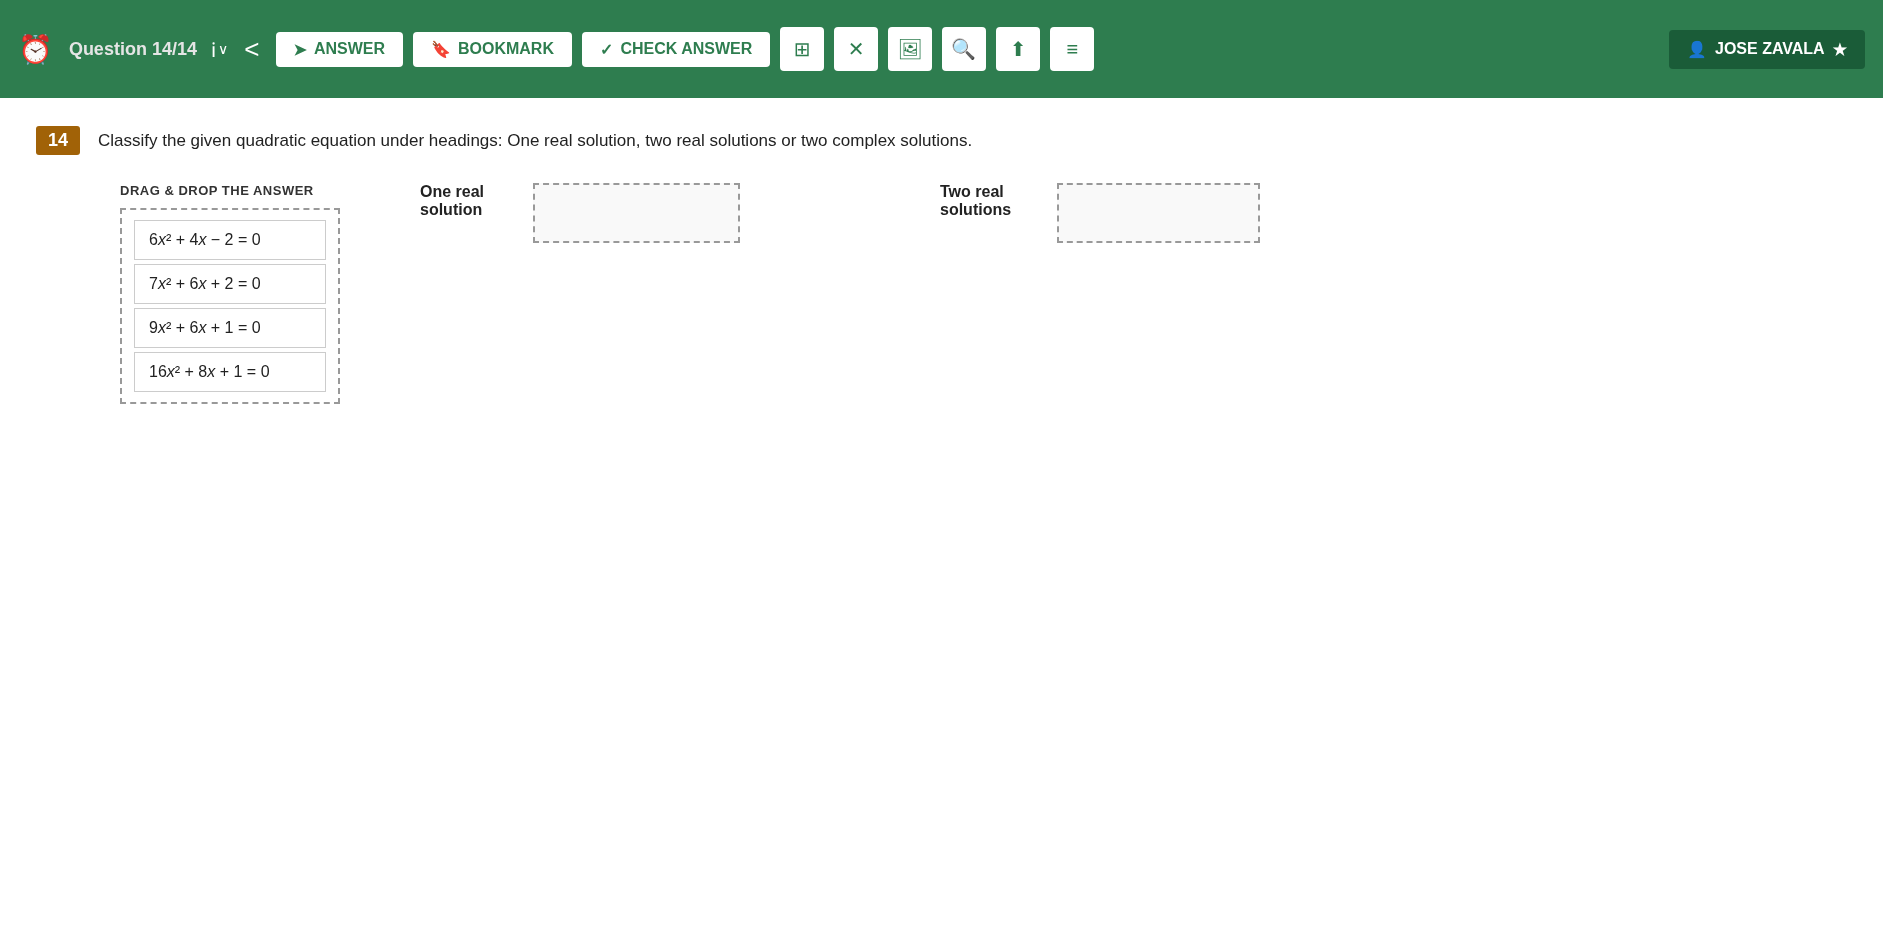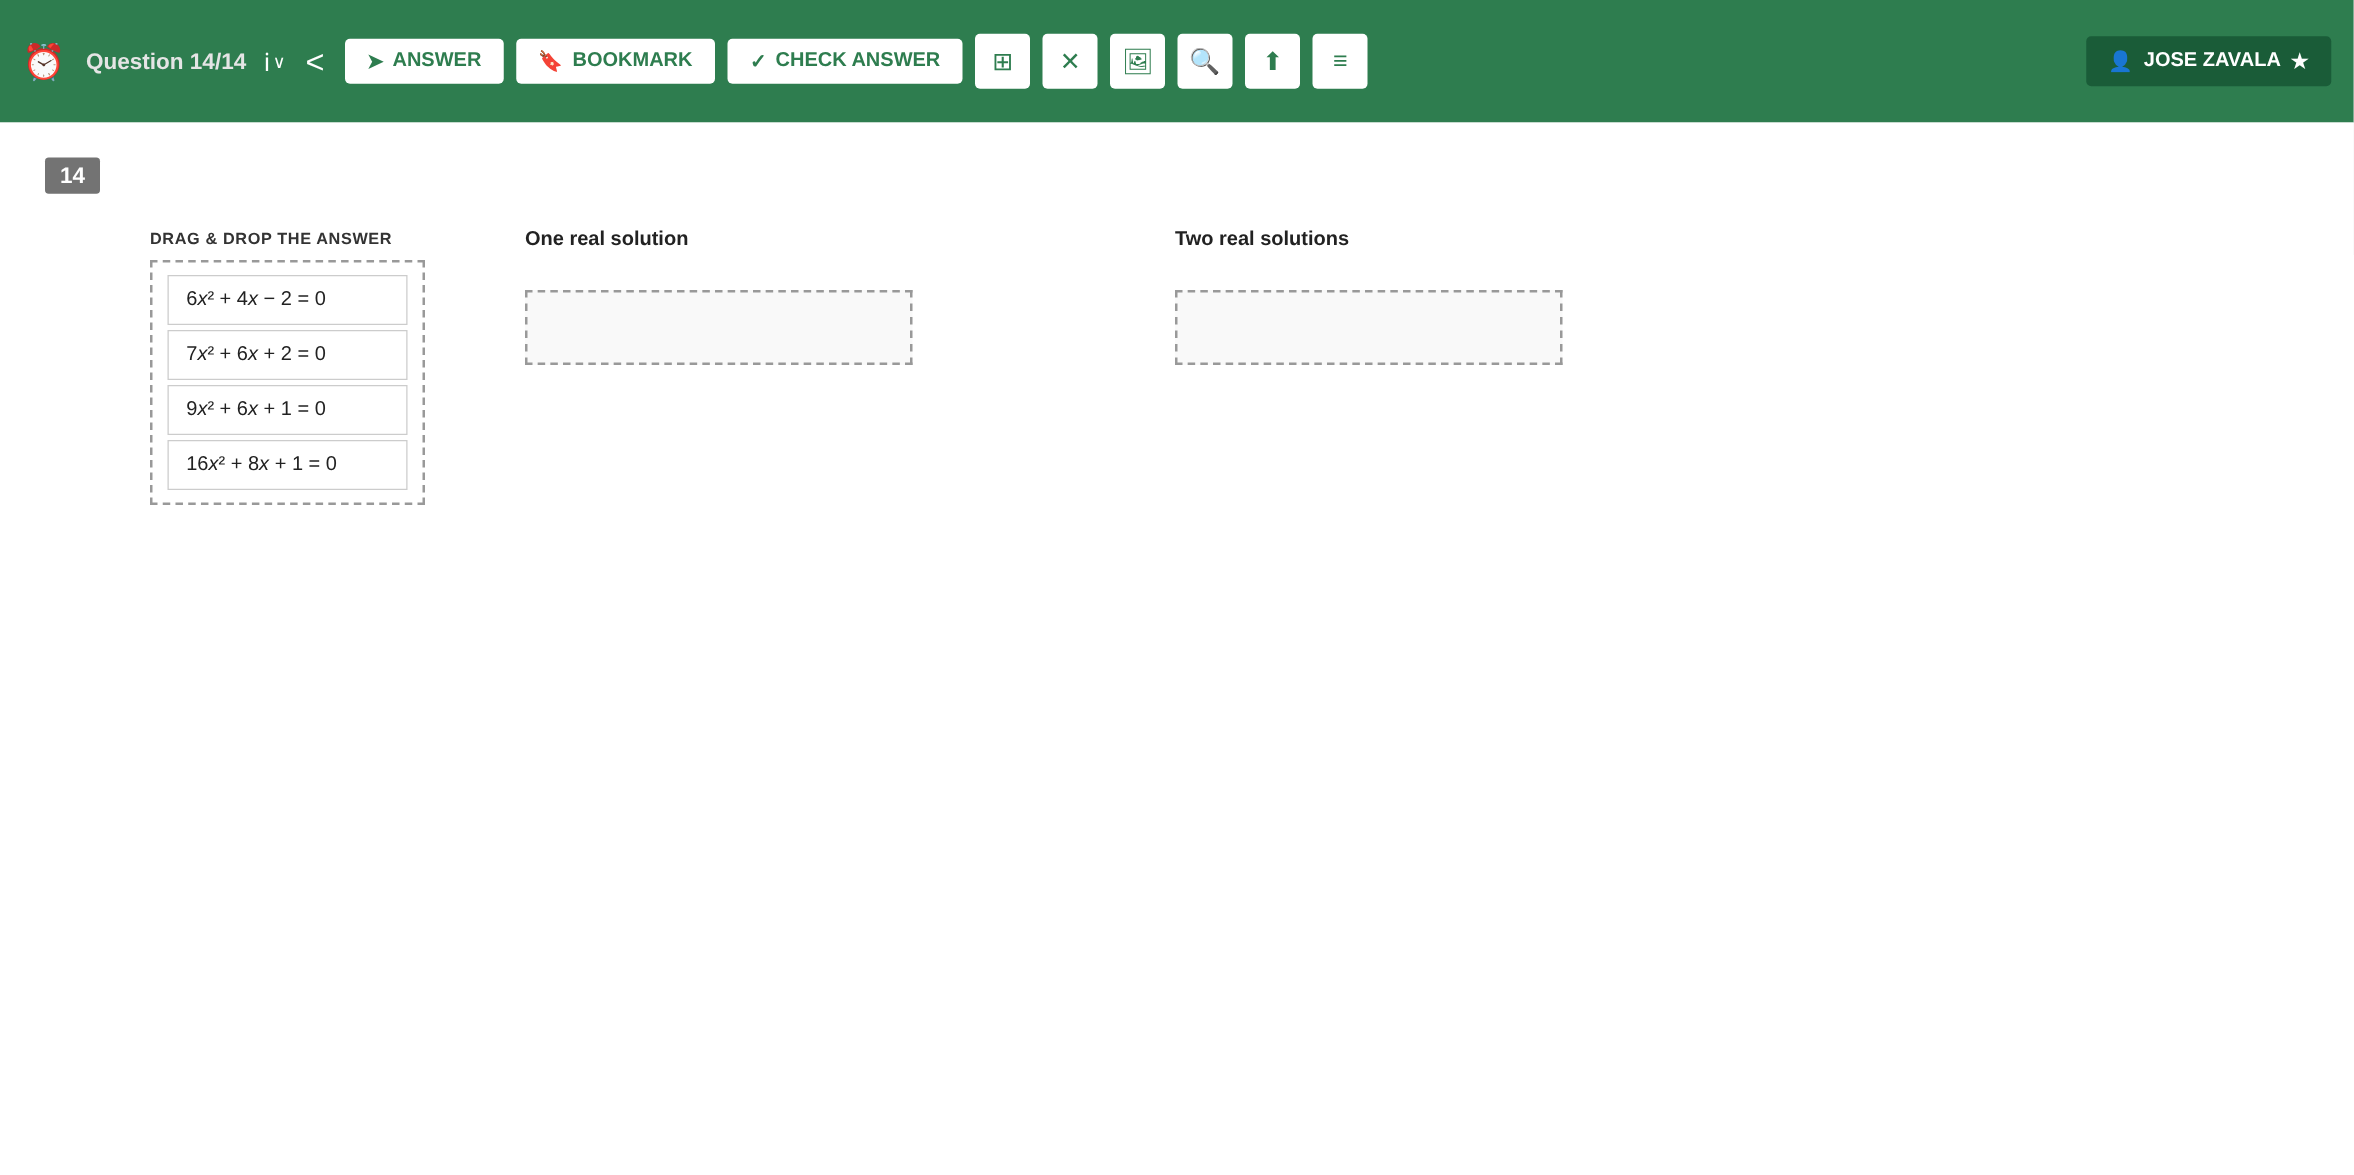--- a/index.html
+++ b/index.html
@@ -99,21 +99,21 @@
       padding: 28px 36px;
     }
 
     .question-header {
       display: flex;
       align-items: flex-start;
       gap: 18px;
       margin-bottom: 28px;
     }
     .question-number {
-      background: #737373;
+      background: #a16207;
       color: #fff;
       font-size: 18px;
       font-weight: bold;
       padding: 4px 12px;
       border-radius: 3px;
       min-width: 38px;
       text-align: center;
     }
     .question-text {
       font-size: 17px;
@@ -167,21 +167,21 @@
       display: grid;
       grid-template-columns: 320px 320px;
       grid-template-rows: auto auto;
       gap: 80px 200px;
       margin-left: 80px;
       padding-top: 0;
     }
 
     .drop-zone-container {
       display: flex;
-      flex-direction: column;
+      flex-direction: row;
       align-items: flex-start;
       gap: 27px;
     }
 
     .drop-zone-label {
       font-size: 16px;
       font-weight: bold;
       color: #222;
       margin-bottom: 4px;
     }
@@ -261,20 +261,21 @@
     <span>JOSE ZAVALA</span>
     <span>★</span>
   </div>
 
 </div>
 
 <div class="main">
 
   <div class="question-header">
     <div class="question-number">14</div>
+    <div class="question-text">Classify the given quadratic equation under headings: One real solution, two real solutions or two complex solutions.</div>
   </div>
 
   <div class="dnd-section">
 
     <div>
       <div class="drag-label">DRAG &amp; DROP THE ANSWER</div>
       <div class="source-box">
         <div class="equation-item">6<i>x</i>² + 4<i>x</i> − 2 = 0</div>
         <div class="equation-item">7<i>x</i>² + 6<i>x</i> + 2 = 0</div>
         <div class="equation-item">9<i>x</i>² + 6<i>x</i> + 1 = 0</div>

